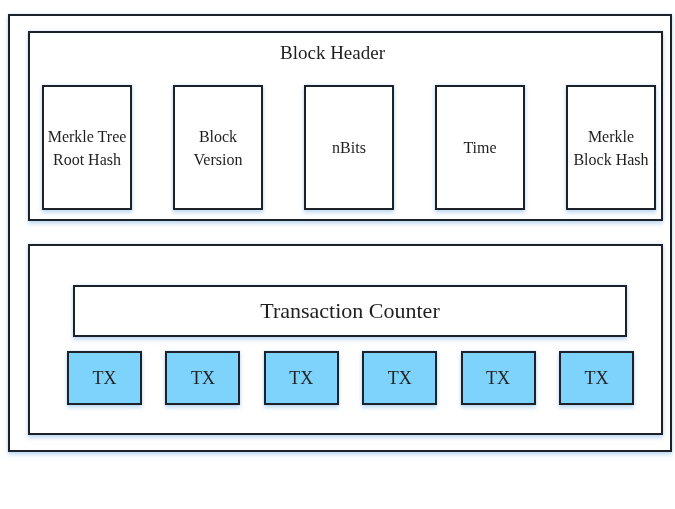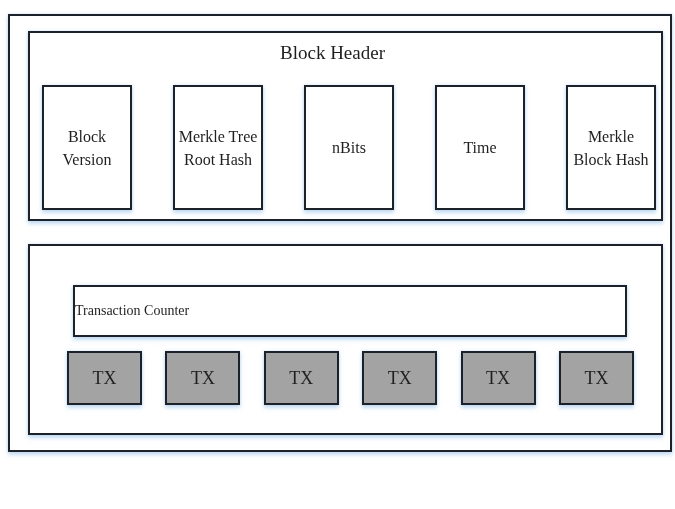--- a/index.html
+++ b/index.html
@@ -78,61 +78,61 @@
     width: 635px;
     height: 191px;
   }
   .counter-box {
     left: 69px;
     top: 281px;
     width: 554px;
     height: 52px;
     display: flex;
     align-items: center;
-    justify-content: flex-start;
-    font-size: 14px;
+    justify-content: center;
+    font-size: 22px;
   }
   .tx-row {
     position: absolute;
     left: 63px;
     top: 347px;
     width: 567px;
     height: 54px;
     display: flex;
     justify-content: space-between;
   }
   .tx-box {
     position: relative;
     box-sizing: border-box;
     width: 75px;
     height: 54px;
     border: 2px solid #1d2129;
-    background: #a3a3a3;
+    background: #7dd3fc;
     box-shadow: 0 3px 4px rgba(157, 196, 234, 0.55), 0 0 3px rgba(157, 196, 234, 0.45);
     display: flex;
     align-items: center;
     justify-content: center;
     font-size: 18px;
   }
 </style>
 </head>
 <body>
 
 <div class="canvas">
 
   <div class="box outer-box">
 
     <div class="box header-section" style="left:18px; top:15px;">
       <div class="header-title" style="top:9px; left:-18px;">Block Header</div>
       <div class="fields-row" style="left:12px; top:52px;">
         <div class="field-box">
-          <span>Block Version</span>
+          <span>Merkle Tree Root Hash</span>
         </div>
         <div class="field-box">
-          <span>Merkle Tree Root Hash</span>
+          <span>Block Version</span>
         </div>
         <div class="field-box">
           <span>nBits</span>
         </div>
         <div class="field-box">
           <span>Time</span>
         </div>
         <div class="field-box">
           <span>Merkle Block Hash</span>
         </div>

